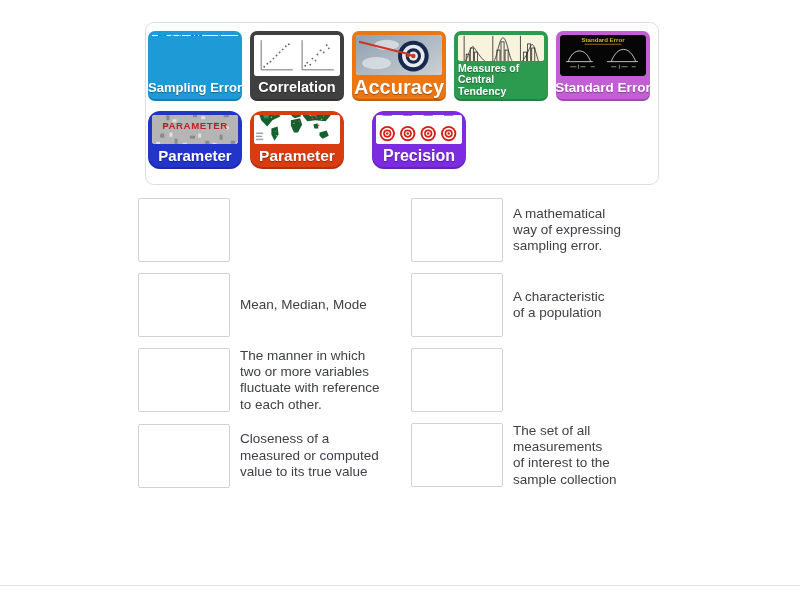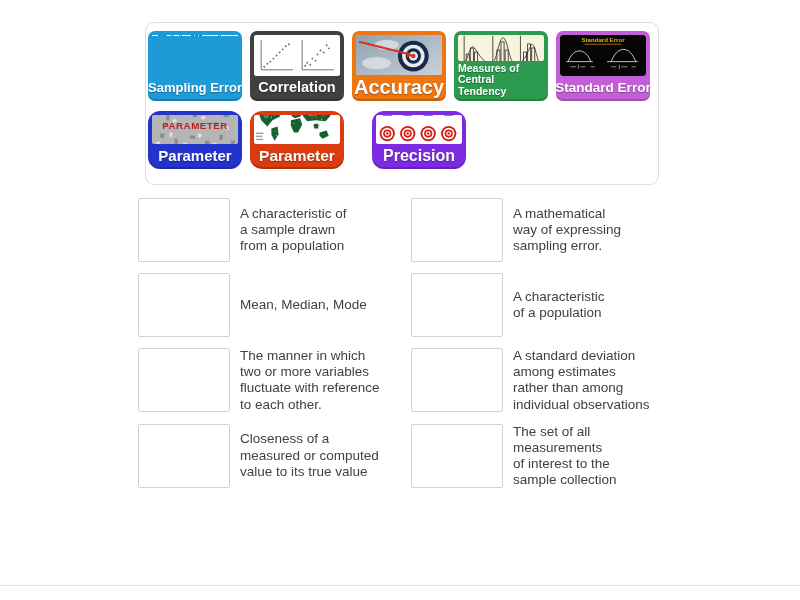--- a/index.html
+++ b/index.html
@@ -344,23 +344,20 @@
       <div class="tile-label" style="font-size:16px">Precision</div>
     </div>
   </div>
 </div>
 
 <div class="defs">
 
   <div class="def-col">
     <div class="def-row">
       <div class="slot"></div>
-      <div class="def-text">A characteristic of
-a sample drawn
-from a population</div>
     </div>
     <div class="def-row">
       <div class="slot"></div>
       <div class="def-text">Mean, Median, Mode</div>
     </div>
     <div class="def-row">
       <div class="slot"></div>
       <div class="def-text">The manner in which
 two or more variables
 fluctuate with reference
@@ -381,24 +378,20 @@
 way of expressing
 sampling error.</div>
     </div>
     <div class="def-row">
       <div class="slot"></div>
       <div class="def-text">A characteristic
 of a population</div>
     </div>
     <div class="def-row">
       <div class="slot"></div>
-      <div class="def-text">A standard deviation
-among estimates
-rather than among
-individual observations</div>
     </div>
     <div class="def-row">
       <div class="slot"></div>
       <div class="def-text">The set of all
 measurements
 of interest to the
 sample collection</div>
     </div>
   </div>
 </div>

